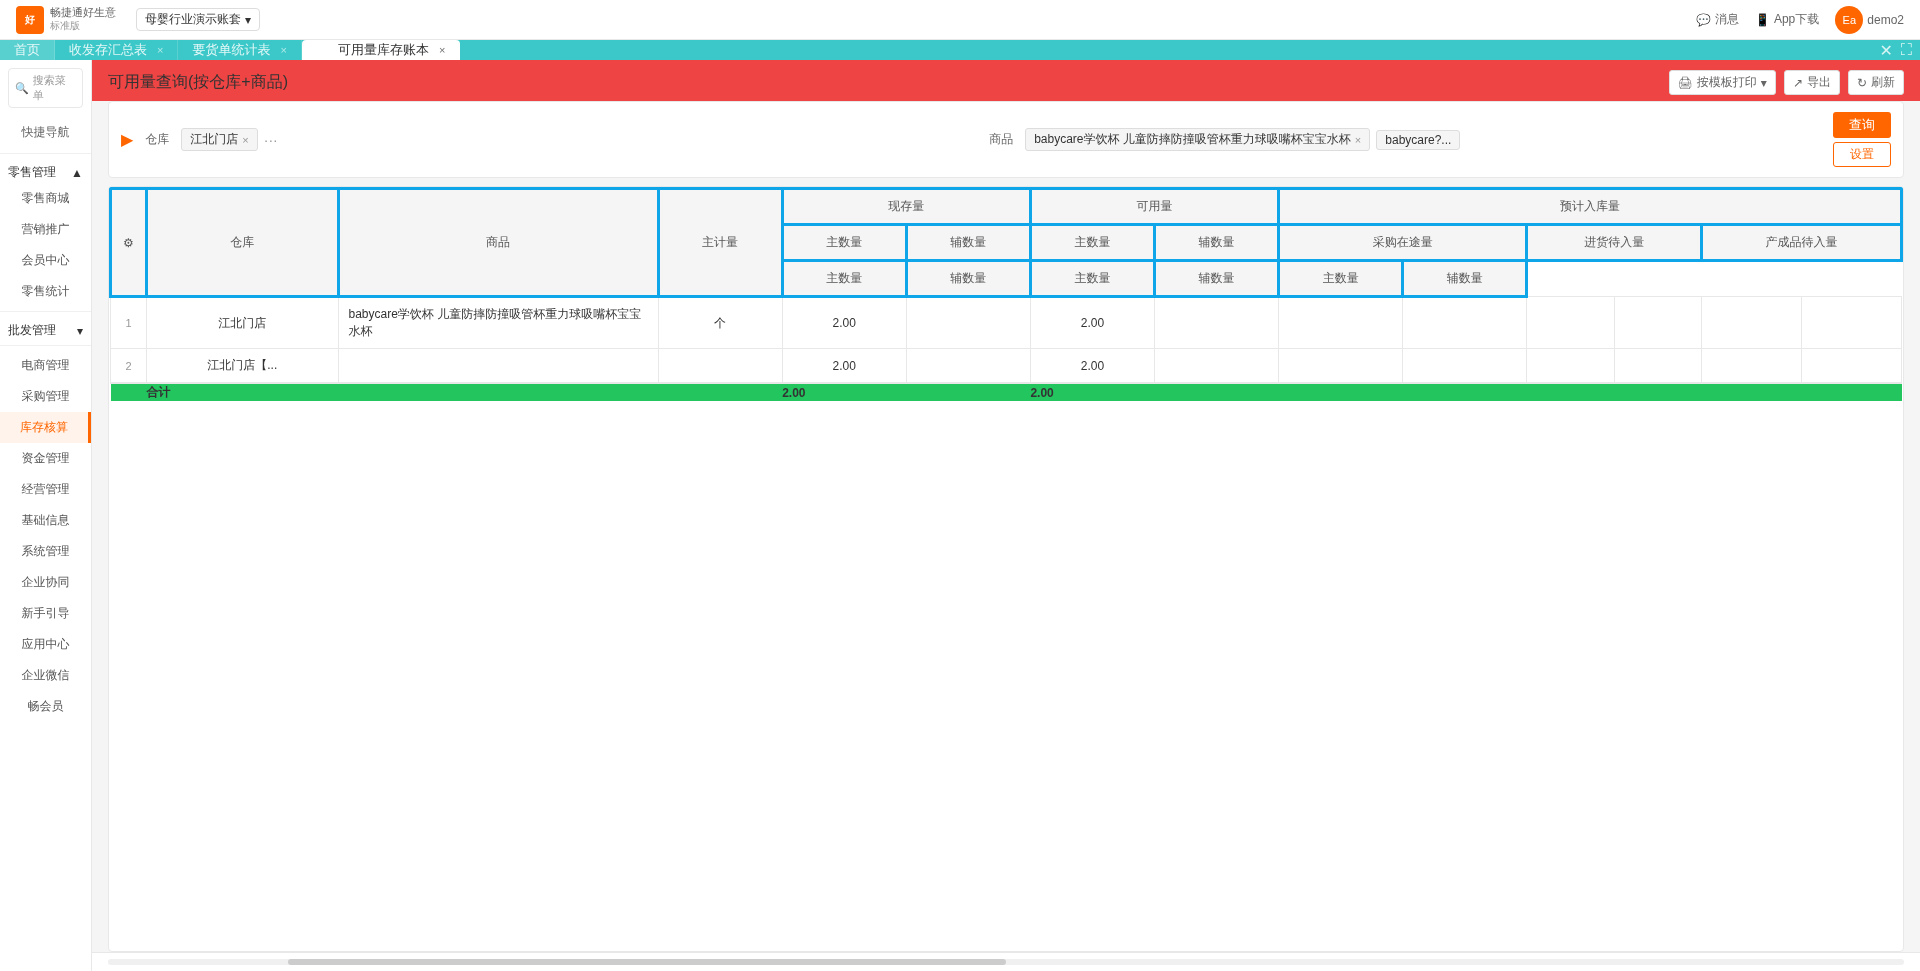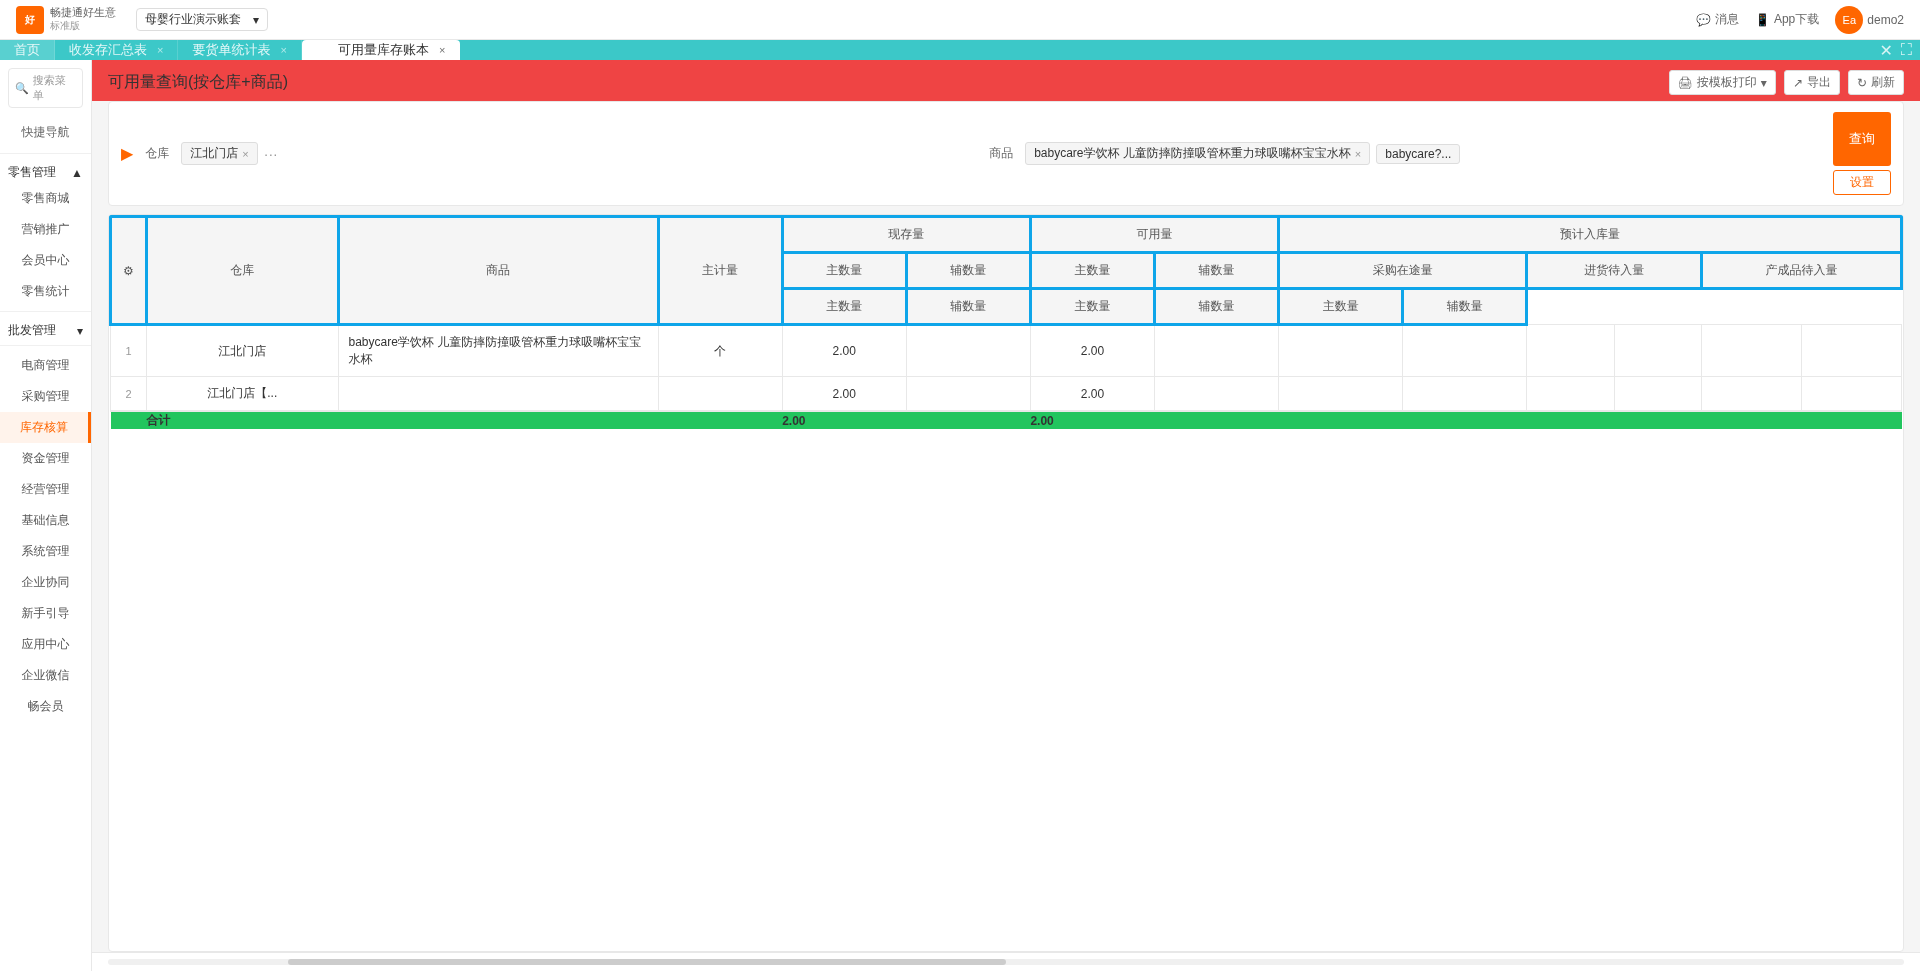--- a/index.html
+++ b/index.html
@@ -14,21 +14,21 @@
       justify-content: space-between;
       padding: 0 16px;
       border-bottom: 1px solid #e8e8e8;
       flex-shrink: 0;
     }
     .top-bar-left { display: flex; align-items: center; gap: 8px; }
     .logo { display: flex; align-items: center; gap: 6px; }
     .logo-icon { width: 28px; height: 28px; background: #ff6600; border-radius: 4px; display: flex; align-items: center; justify-content: center; color: white; font-size: 10px; font-weight: bold; }
     .logo-text { font-size: 11px; color: #666; line-height: 1.2; }
     .logo-sub { font-size: 10px; color: #999; }
-    .store-selector { display: flex; align-items: center; gap: 12px; border: 1px solid #ddd; border-radius: 4px; padding: 2px 8px; font-size: 12px; color: #333; cursor: pointer; margin-left: 12px; }
+    .store-selector { display: flex; align-items: center; gap: 4px; border: 1px solid #ddd; border-radius: 4px; padding: 2px 8px; font-size: 12px; color: #333; cursor: pointer; margin-left: 12px; }
     .top-bar-right { display: flex; align-items: center; gap: 16px; font-size: 12px; color: #666; }
     .top-bar-right-item { display: flex; align-items: center; gap: 4px; cursor: pointer; }
     .avatar { width: 28px; height: 28px; border-radius: 50%; background: #ff6600; display: flex; align-items: center; justify-content: center; color: white; font-size: 11px; }
 
     
     .nav-tabs {
       background: #3cc8c8;
       height: 20px;
       display: flex;
       align-items: stretch;
@@ -140,21 +140,21 @@
       align-items: center;
       gap: 12px;
     }
     .filter-toggle { color: #ff6600; font-size: 16px; cursor: pointer; }
     .filter-label { font-size: 12px; color: #666; white-space: nowrap; }
     .filter-tag-group { display: flex; align-items: center; gap: 6px; flex-wrap: wrap; flex: 1; }
     .filter-tag { background: #f5f5f5; border: 1px solid #ddd; border-radius: 3px; padding: 2px 8px; font-size: 12px; color: #333; display: flex; align-items: center; gap: 4px; }
     .filter-tag .remove { color: #999; cursor: pointer; font-size: 11px; }
     .filter-more { color: #999; cursor: pointer; font-size: 14px; }
     .filter-actions { display: flex; flex-direction: column; gap: 4px; margin-left: auto; }
-    .btn-query { background: #ff6600; color: white; border: none; border-radius: 3px; padding: 18px 16px; font-size: 13px; cursor: pointer; }
+    .btn-query { background: #ff6600; color: white; border: none; border-radius: 3px; padding: 4px 16px; font-size: 13px; cursor: pointer; }
     .btn-setting { background: #fff; color: #ff6600; border: 1px solid #ff6600; border-radius: 3px; padding: 3px 12px; font-size: 12px; cursor: pointer; }
 
     
     .table-container {
       flex: 1;
       margin: 0 16px;
       background: #fff;
       border: 1px solid #e8e8e8;
       border-radius: 4px;
       overflow: auto;

